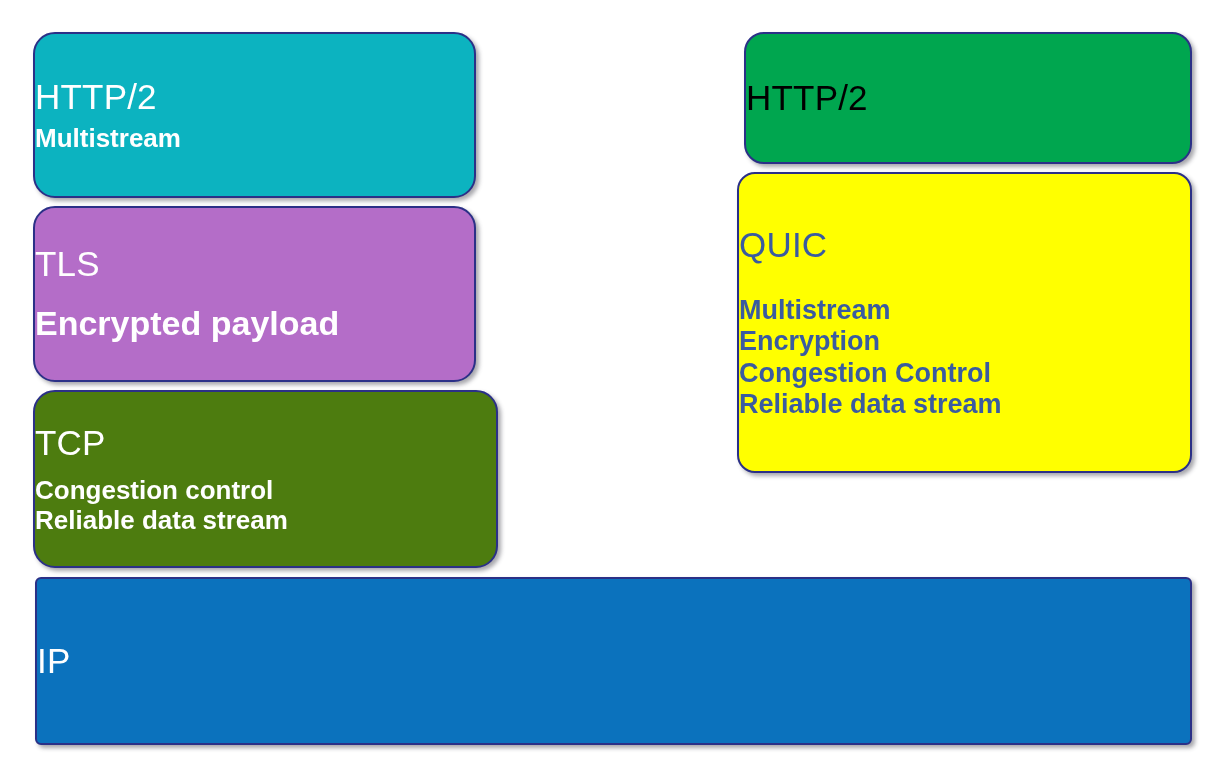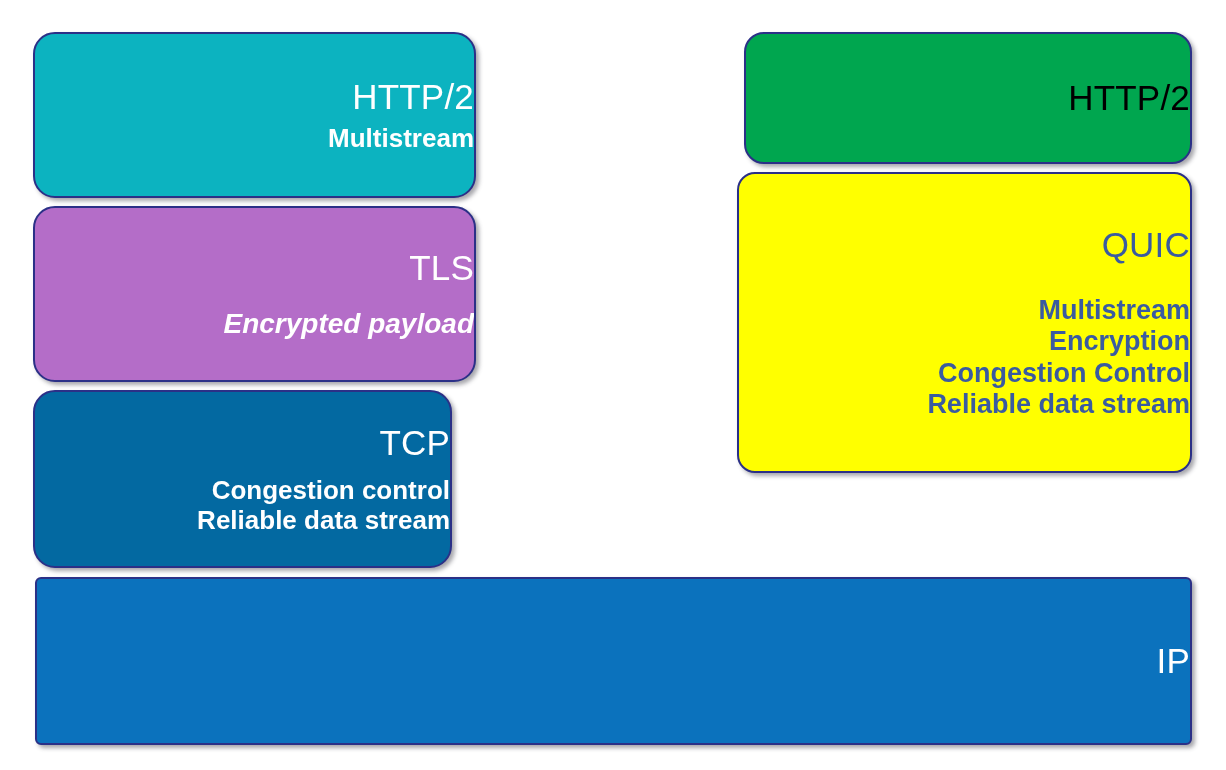--- a/index.html
+++ b/index.html
@@ -19,21 +19,21 @@
     height: 770px;
     background: #ffffff;
   }
   .layer-box {
     position: absolute;
     box-sizing: border-box;
     border: 2px solid #2b3087;
     border-radius: 22px;
     display: flex;
     flex-direction: column;
-    align-items: flex-end;
+    align-items: flex-start;
     justify-content: center;
     text-align: center;
     box-shadow: 3px 3px 4px rgba(60,60,70,0.45);
     overflow: hidden;
     line-height: 1.16;
   }
   .layer-title {
     display: block;
     font-weight: 400;
     letter-spacing: 0.2px;
@@ -56,45 +56,44 @@
   #box-http2-tcp .layer-title { font-size: 35px; margin-bottom: 6px; }
   #box-http2-tcp .layer-sub   { font-size: 26px; }
 
   #box-tls {
     left: 33px;  top: 206px;  width: 443px;  height: 176px;
     background: #b濃;
     background: #b46dc8;
     color: #ffffff;
   }
   #box-tls .layer-title { font-size: 35px; margin-bottom: 19px; }
-  #box-tls .layer-sub   { font-size: 28px; font-style: italic; }
+  #box-tls .layer-sub   { font-size: 34px; }
 
   #box-tcp {
-    left: 33px;  top: 390px;  width: 419px;  height: 178px;
-    background: #0369a1;
+    left: 33px;  top: 390px;  width: 465px;  height: 178px;
+    background: #4d7c0f;
     color: #ffffff;
   }
   #box-tcp .layer-title { font-size: 35px; margin-bottom: 12px; }
   #box-tcp .layer-sub-line { font-size: 26px; }
 
   
   #box-http2-quic {
     left: 744px;  top: 32px;  width: 448px;  height: 132px;
     background: #00a64f;
     color: #000000;
     border-radius: 20px;
   }
   #box-http2-quic .layer-title { font-size: 35px; }
 
   #box-quic {
     left: 737px;  top: 172px;  width: 455px;  height: 301px;
     background: #ffff00;
     color: #3a5ba0;
     border-radius: 18px;
-    padding-left: 27px;
   }
   #box-quic .layer-title { font-size: 35px; margin-bottom: 30px; }
   #box-quic .layer-sub-line { font-size: 27px; }
 
   #box-udp {
     left: 737px;  top: 480px;  width: 455px;  height: 88px;
     background: #fe0000;
     color: #000000;
     border-radius: 16px;
   }

